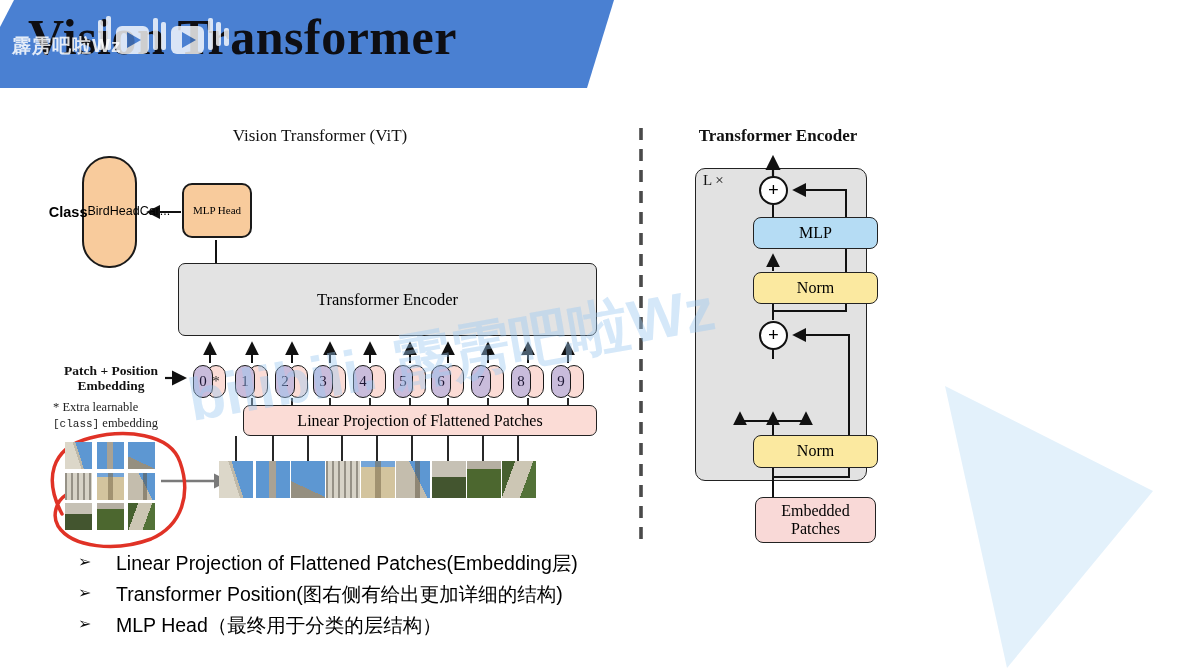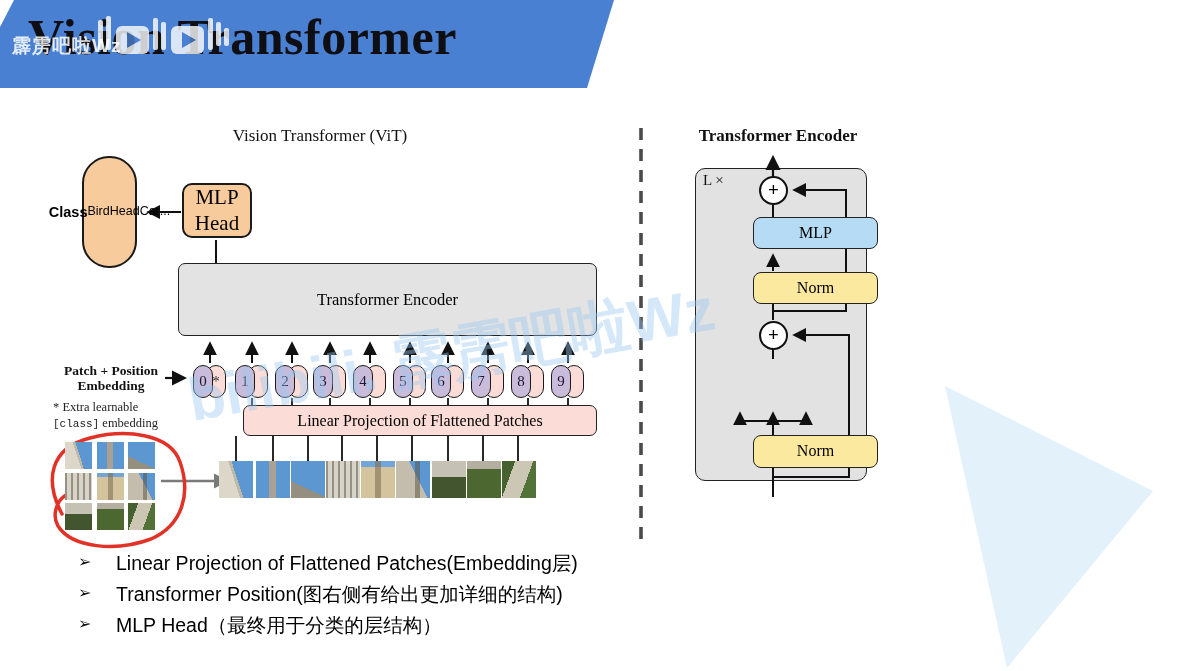--- a/index.html
+++ b/index.html
@@ -33,21 +33,21 @@
   .class-pill { position:absolute; left:82px; top:156px; width:55px; height:112px;
                 background:#f8cb9c; border:2px solid #1a1a1a; border-radius:27px;
                 display:flex; align-items:center; justify-content:center;
                 z-index:2; font-family:Liberation Sans, sans-serif; }
   .class-pill .hd { font-weight:700; font-size:14.5px; }
   .class-pill .it { font-size:12.5px; line-height:1.22; }
 
   .mlp-head { position:absolute; left:182px; top:183px; width:70px; height:55px;
               background:#f8cb9c; border:2px solid #1a1a1a; border-radius:10px;
               display:flex; align-items:center; justify-content:center; text-align:center;
-              font-family:"Liberation Serif", serif; font-size:21px; line-height:1.2;
+              font-family:"Liberation Serif", serif; font-size:11px; line-height:1.2;
               z-index:2; padding:0 6px; }
 
   .enc-box { position:absolute; left:178px; top:263px; width:419px; height:73px;
              background:#e3e3e3; border:1.6px solid #222; border-radius:7px;
              display:flex; align-items:center; justify-content:center;
              font-family:"Liberation Serif", serif; font-size:16.5px; z-index:2; }
 
   .lin-box { position:absolute; left:243px; top:405px; width:354px; height:31px;
              background:#fbdcd6; border:1.6px solid #222; border-radius:7px;
              display:flex; align-items:center; justify-content:center;
@@ -301,20 +301,21 @@
   </div>
 
   <div class="enc-title">Transformer Encoder</div>
   <div class="enc-container"></div>
   <div class="lx">L ×</div>
   <div class="plus-circle" style="left:759px; top:176px">+</div>
   <div class="plus-circle" style="left:759px; top:321px">+</div>
   <div class="rbox mlp">MLP</div>
   <div class="rbox norm1">Norm</div>
   <div class="rbox norm2">Norm</div>
+  <div class="rbox emb">Embedded Patches</div>
 
   <div class="bullets">
     <div class="bullet-row">
       <span class="bullet-mark">➢</span>
       <span class="bullet-text">Linear Projection of Flattened Patches(Embedding层)</span>
     </div>
     <div class="bullet-row">
       <span class="bullet-mark">➢</span>
       <span class="bullet-text">Transformer Position(图右侧有给出更加详细的结构)</span>
     </div>

